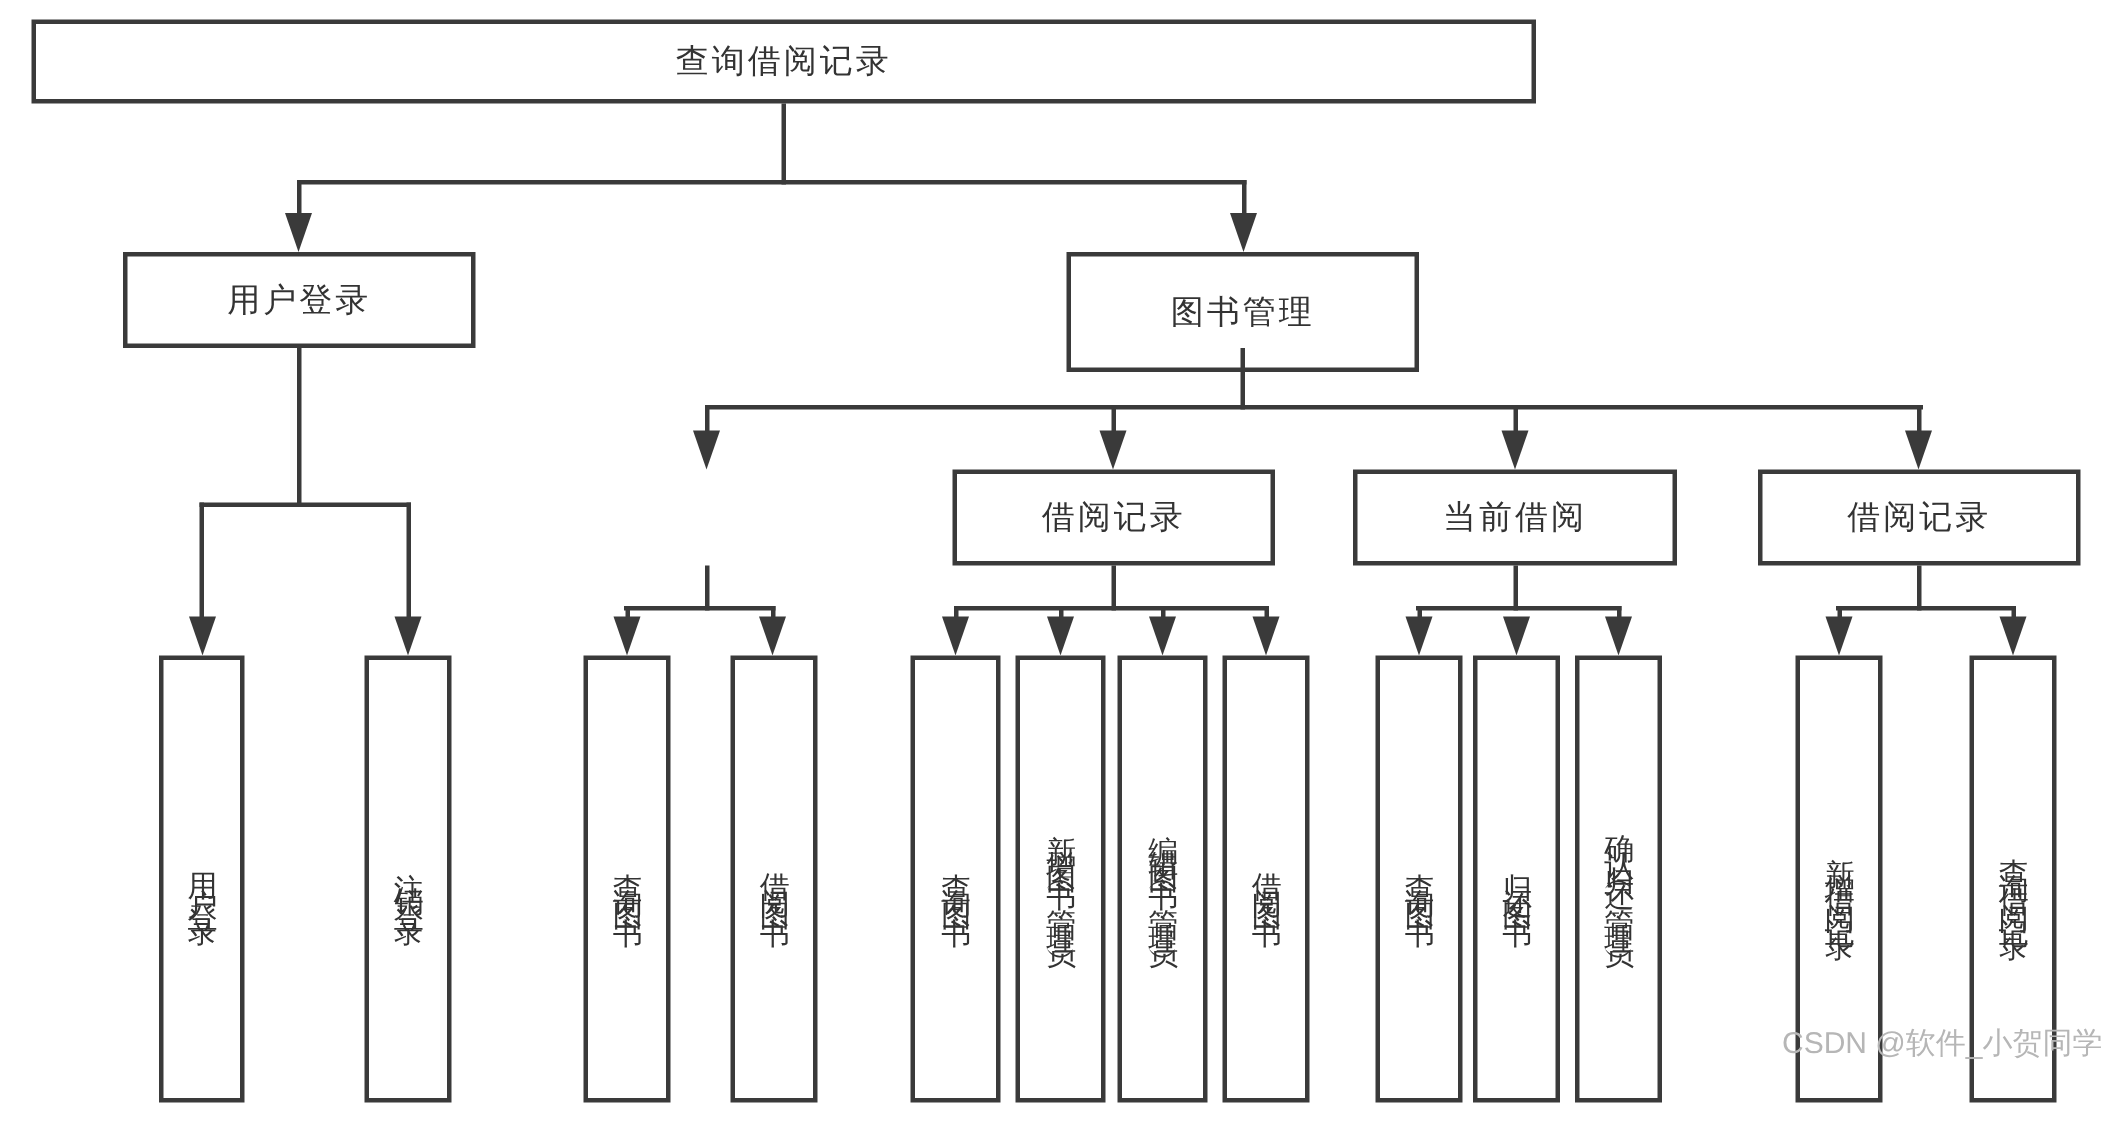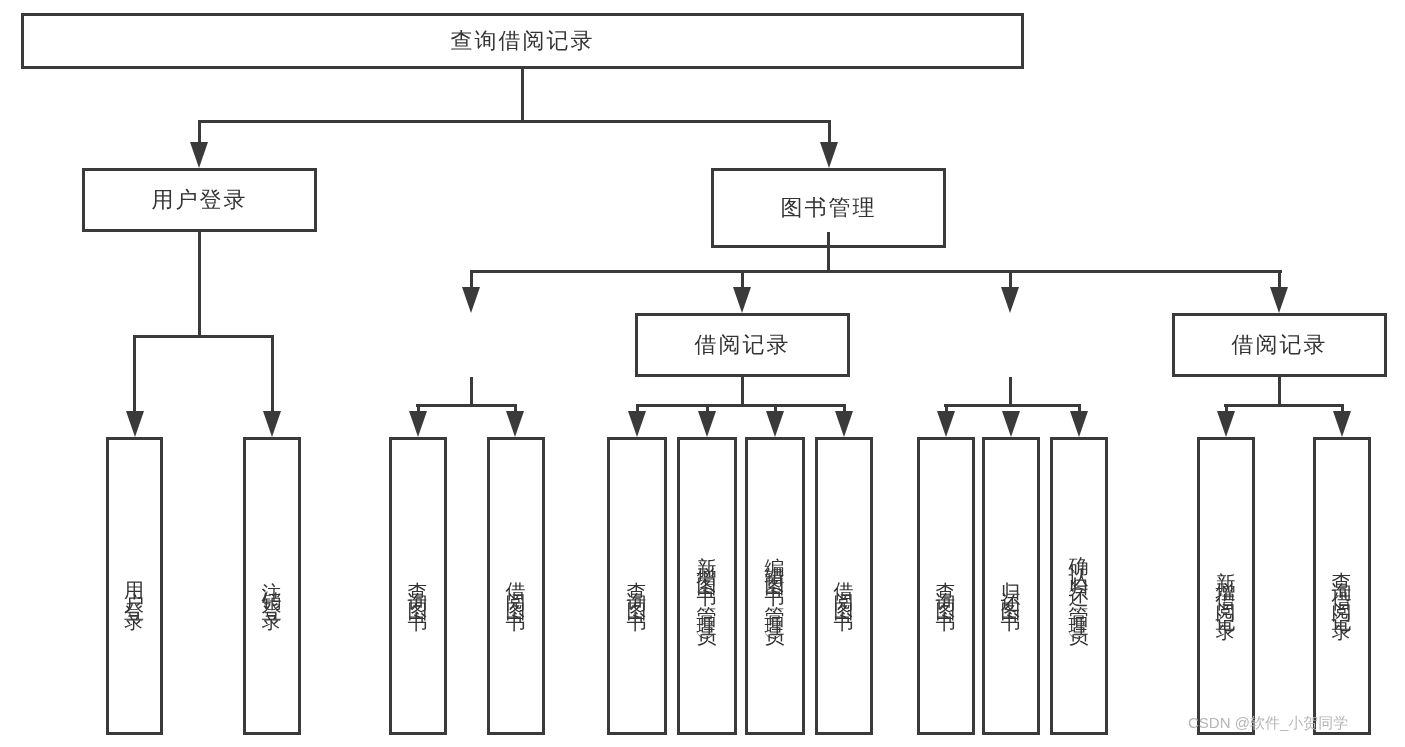--- a/index.html
+++ b/index.html
@@ -23,22 +23,22 @@
     writing-mode:vertical-rl; text-orientation:mixed;
     font-size:20px; letter-spacing:10px; line-height:1;
   }
   .lh, .lv { position:absolute; background:var(--line,#3a3a3a); }
   .arrow {
     position:absolute; width:0; height:0;
     border-left:9px solid transparent; border-right:9px solid transparent;
     border-top:26px solid var(--line,#3a3a3a);
   }
   .watermark {
-    position:absolute; left:1188px; top:714px; z-index:5;
-    color:var(--watermark,#b6b6b6); font-size:15px; white-space:nowrap;
+    position:absolute; left:1188px; top:682px; z-index:5;
+    color:var(--watermark,#b6b6b6); font-size:20px; white-space:nowrap;
   }
 </style>
 </head>
 <body>
 
 <div class="canvas">
 
   <div class="box" style="left:21px;top:13px;width:1003px;height:56px">查询借阅记录</div>
 
   <div class="lv" style="left:521px;top:69px;width:3px;height:54px"></div>
@@ -63,20 +63,21 @@
   <div class="lv" style="left:470px;top:270px;width:3px;height:19px"></div>
   <div class="lv" style="left:741px;top:270px;width:3px;height:19px"></div>
   <div class="lv" style="left:1009px;top:270px;width:3px;height:19px"></div>
   <div class="lv" style="left:1278px;top:270px;width:3px;height:19px"></div>
   <div class="arrow" style="left:462px;top:287px"></div>
   <div class="arrow" style="left:733px;top:287px"></div>
   <div class="arrow" style="left:1001px;top:287px"></div>
   <div class="arrow" style="left:1270px;top:287px"></div>
 
   <div class="box" style="left:635px;top:313px;width:215px;height:64px">借阅记录</div>
+  <div class="box" style="left:902px;top:313px;width:216px;height:64px">当前借阅</div>
   <div class="box" style="left:1172px;top:313px;width:215px;height:64px">借阅记录</div>
 
   <div class="lv" style="left:470px;top:377px;width:3px;height:30px"></div>
   <div class="lh" style="left:416px;top:404px;width:101px;height:3px"></div>
   <div class="lv" style="left:417px;top:404px;width:3px;height:10px"></div>
   <div class="lv" style="left:514px;top:404px;width:3px;height:10px"></div>
   <div class="arrow" style="left:409px;top:411px"></div>
   <div class="arrow" style="left:506px;top:411px"></div>
 
   <div class="lv" style="left:741px;top:377px;width:3px;height:30px"></div>

